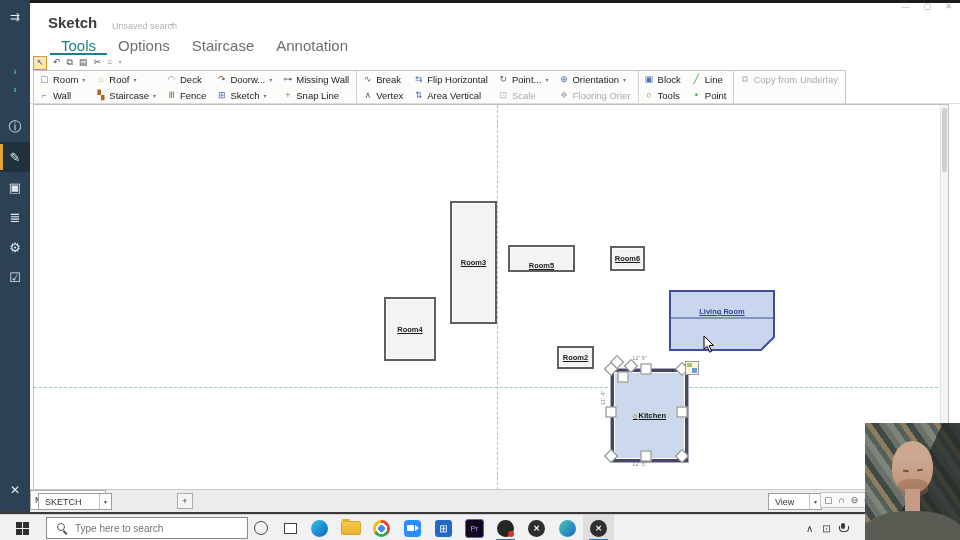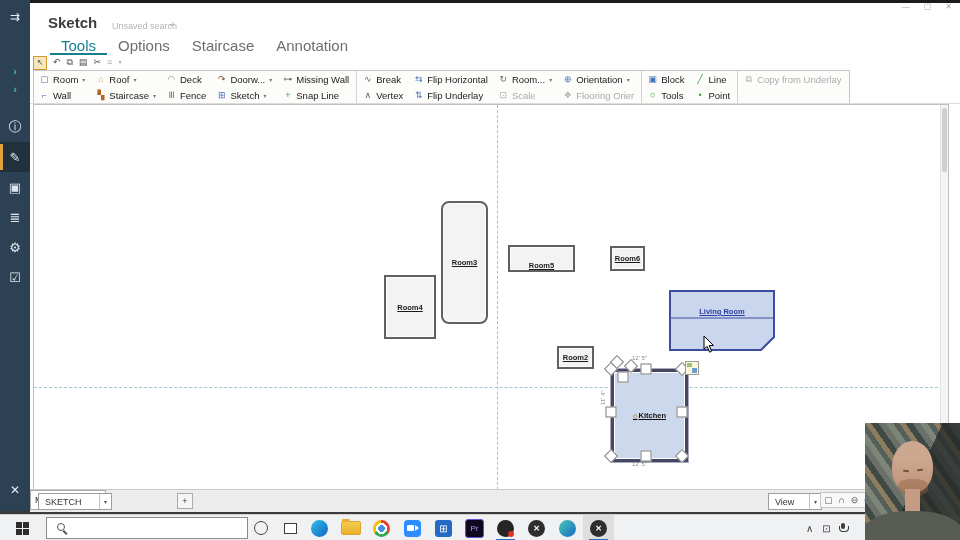--- a/index.html
+++ b/index.html
@@ -248,25 +248,25 @@
       <div class="rb-cell">
         <span class="rb-ic" style="color: rgb(102, 102, 102);">∧</span>
         <span class="rb-lb">Vertex</span>
       </div>
       <div class="rb-cell">
         <span class="rb-ic" style="color: rgb(74, 114, 184);">⇆</span>
         <span class="rb-lb">Flip Horizontal</span>
       </div>
       <div class="rb-cell">
         <span class="rb-ic" style="color: rgb(74, 114, 184);">⇅</span>
-        <span class="rb-lb">Flip Underlay</span>
+        <span class="rb-lb">Area Vertical</span>
       </div>
       <div class="rb-cell">
         <span class="rb-ic" style="color: rgb(102, 102, 102);">↻</span>
-        <span class="rb-lb">Room...</span>
+        <span class="rb-lb">Point...</span>
         <span class="rb-caret">▾</span>
       </div>
       <div class="rb-cell dis">
         <span class="rb-ic" style="color: rgb(176, 176, 176);">⊡</span>
         <span class="rb-lb">Scale</span>
       </div>
       <div class="rb-cell">
         <span class="rb-ic" style="color: rgb(74, 114, 184);">⊕</span>
         <span class="rb-lb">Orientation</span>
         <span class="rb-caret">▾</span>
@@ -308,30 +308,30 @@
   <div id="guide-v" style="left: 463px;"></div>
   <div id="guide-h" style="top: 282px;"></div>
   <div id="cursor" style="left: 669px; top: 231px;">
     <svg width="12" height="18" viewBox="0 0 12 18">
         <polygon points="1,0 1,13 4.2,10.4 6.6,16.2 8.6,15.3 6.2,9.6 10.4,9.4" fill="#ffffff" stroke="#000000" stroke-width="1"></polygon>
       </svg>
   </div>
   <div id="cv-scroll">
       <div id="cv-thumb"></div>
     </div>
-<div class="room" style="left: 407px; top: 96px; width: 43px; height: 119px; border-radius: 8px;">
+<div class="room" style="left: 416px; top: 96px; width: 43px; height: 119px;">
       <div class="room-label">Room3</div>
     </div>
     <div class="room" style="left: 474px; top: 140px; width: 63px; height: 23px; align-items: flex-end;">
       <div class="room-label">Room5</div>
     </div>
     <div class="room" style="left: 576px; top: 141px; width: 31px; height: 21px;">
       <div class="room-label">Room6</div>
     </div>
-    <div class="room" style="left: 350px; top: 170px; width: 48px; height: 60px;">
+    <div class="room" style="left: 350px; top: 192px; width: 48px; height: 60px;">
       <div class="room-label">Room4</div>
     </div>
     <div class="room" style="left: 523px; top: 241px; width: 33px; height: 19px;">
       <div class="room-label">Room2</div>
     </div>
     <div id="living-room" style="left: 635px; top: 185px; width: 106px; height: 61px;"><svg width="106" height="61">
         <polygon points="1,1 105,1 105,47 92,60 1,60" fill="#c9d6ee" stroke="#3c4f9e" stroke-width="2"></polygon>
         <line x1="1" y1="28" x2="105" y2="28" stroke="#3c4f9e" stroke-width="1"></line>
       </svg><div class="room-label" style="top: 17px;">Living Room</div></div>
     <div id="kitchen" style="left: 577px; top: 264px; width: 71px; height: 87px;">
@@ -382,20 +382,21 @@
   <div id="start-button">
     <span class="win-logo">
         <span></span>
         <span></span>
         <span></span>
         <span></span>
       </span>
   </div>
   <div id="search-box">
     <span class="ic-mag"></span>
+    <input placeholder="Type here to search" style="">
   </div>
   <div id="cortana-button"></div>
   <div id="taskview-button"></div>
   <div id="tb-apps">
       <div class="tb-app">
         <span class="ic ic-edge"></span>
       </div>
       <div class="tb-app">
         <span class="ic ic-folder"></span>
       </div>

